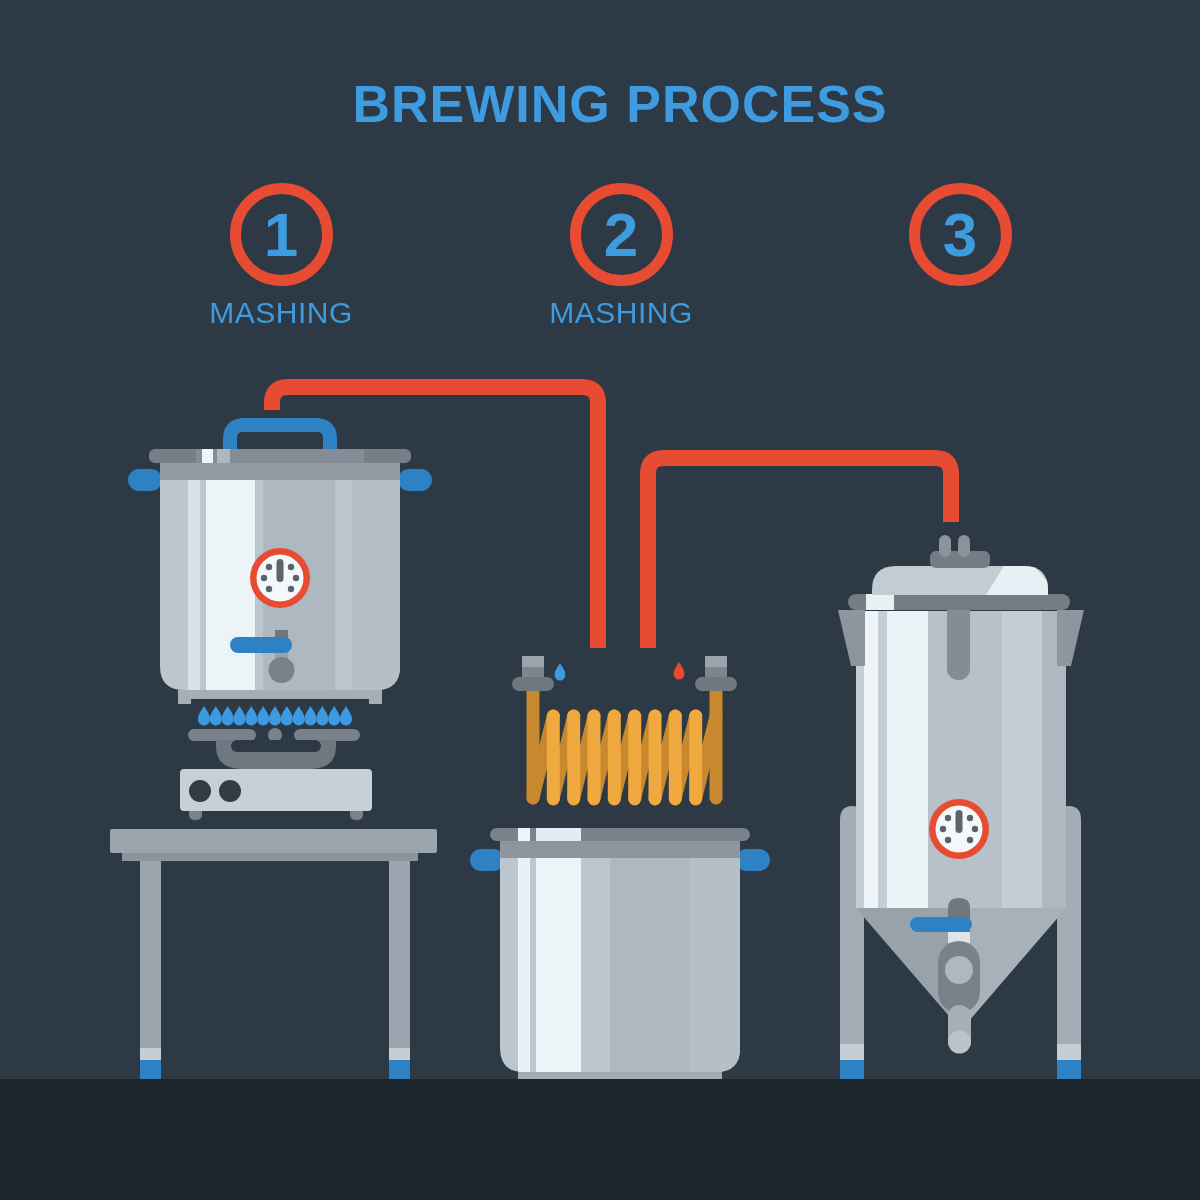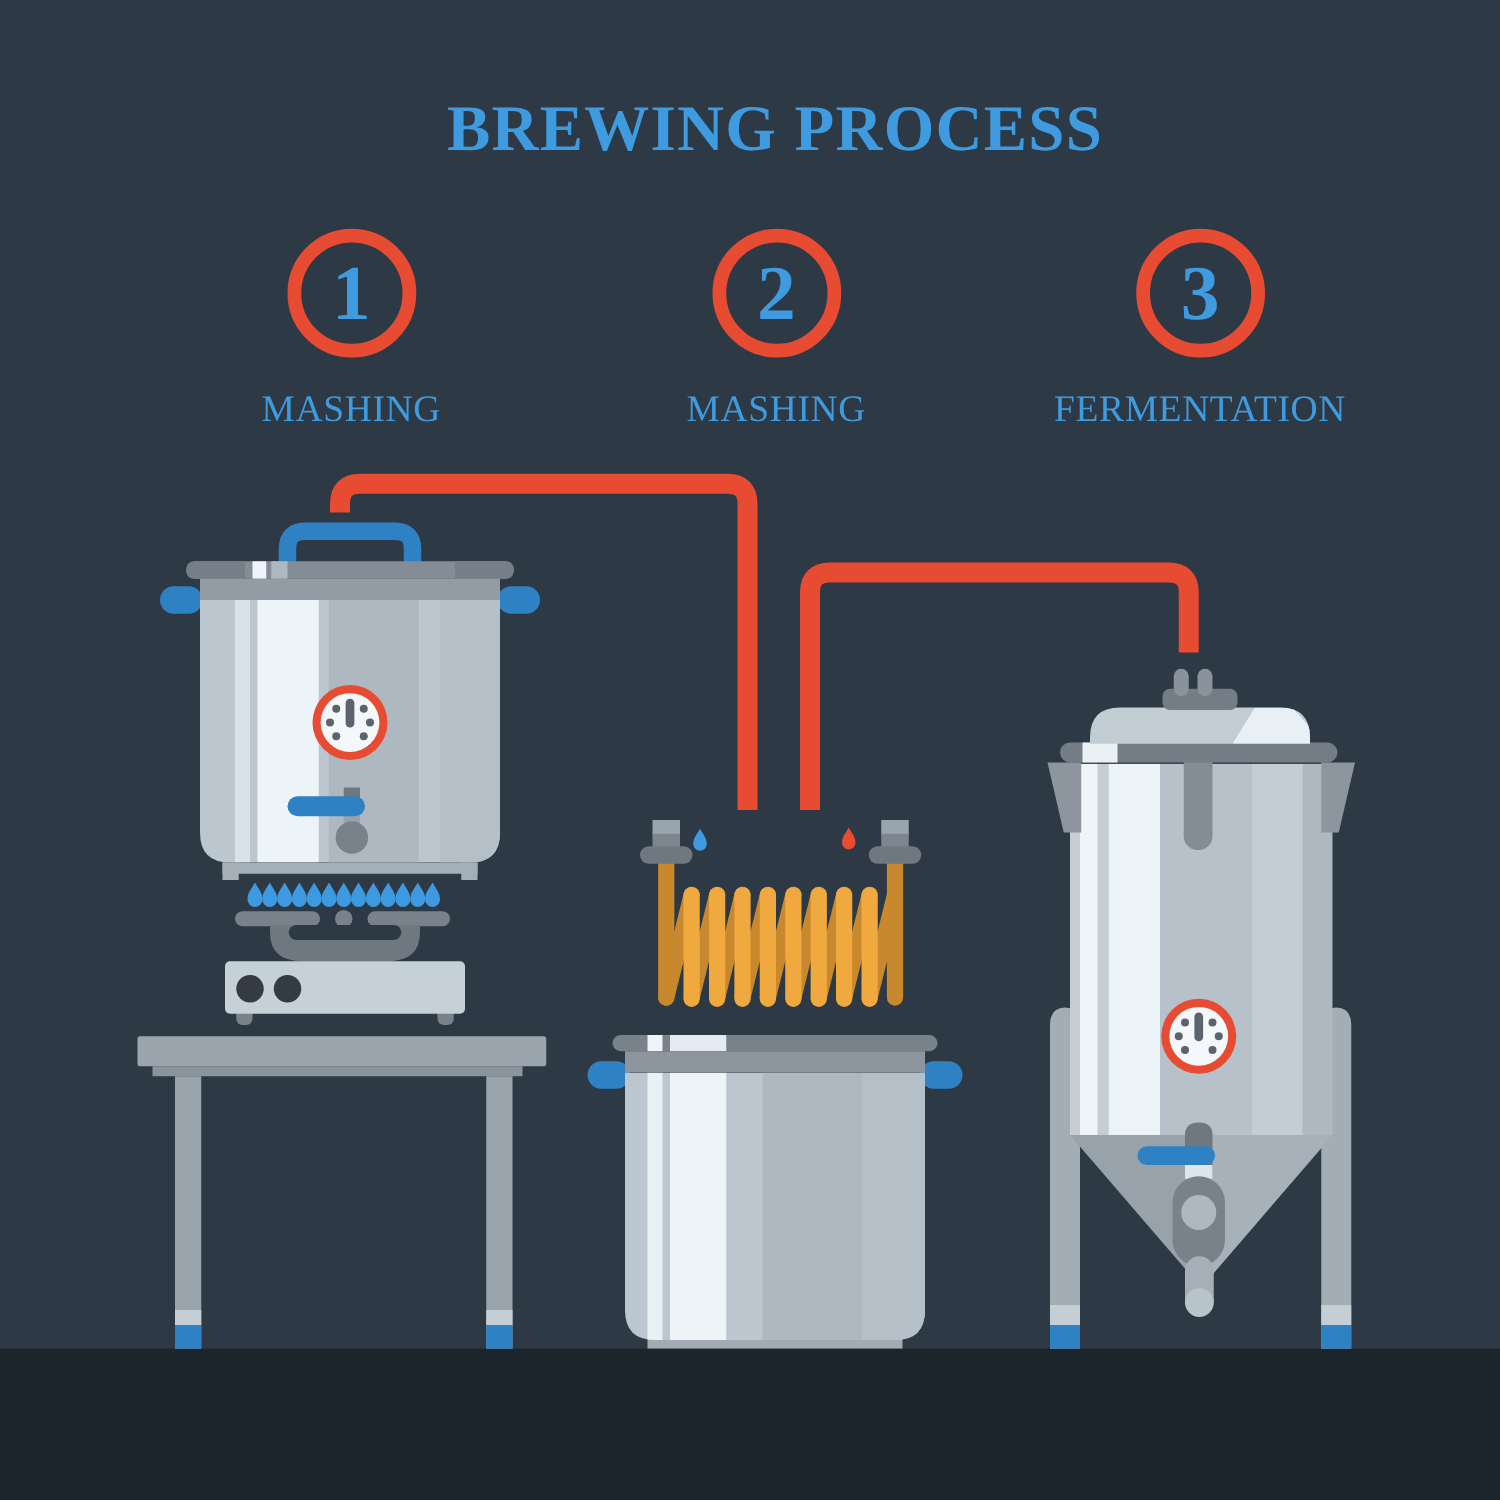--- a/index.html
+++ b/index.html
@@ -2,29 +2,29 @@
 <html style="--background: #2d3944; --floor: #59636c; --accent_blue: #3f9bdf; --handle_blue: #2e82c4; --accent_red: #e74c33; --copper: #efa93f; --copper_dark: #c8882e; --flame_blue: #3d9ae0;"><head>
 <meta charset="utf-8">
 <style>
   :root{
     --background:#2d3944; --floor:#59636c;
     --accent_blue:#3f9bdf; --handle_blue:#2e82c4; --accent_red:#e74c33;
     --copper:#efa93f; --copper_dark:#c8882e; --flame_blue:#3d9ae0;
   }
   html,body{margin:0;padding:0;background:#1d252c;}
   .stage{position:relative;width:1200px;height:1079px;background:var(--background);
-         overflow:hidden;font-family:Liberation Serif, serif;}
+         overflow:hidden;font-family:Liberation Sans, sans-serif;}
   .scene{position:absolute;left:0;top:0;}
   .title{position:absolute;left:20px;top:74px;width:1200px;margin:0;text-align:center;
          font-size:52px;font-weight:bold;letter-spacing:1px;color:var(--accent_blue);}
   .step{position:absolute;width:240px;text-align:center;}
   .ring{width:103px;height:103px;box-sizing:border-box;border:11px solid var(--accent_red);
         border-radius:50%;margin:0 auto;display:flex;align-items:center;justify-content:center;}
   .num{font-size:62px;font-weight:bold;color:var(--accent_blue);line-height:1;}
-  .step-label{margin-top:25px;font-size:30px;letter-spacing:0.5px;color:var(--accent_blue);}
+  .step-label{margin-top:10px;font-size:30px;letter-spacing:0.5px;color:var(--accent_blue);}
   
   .f-red{fill:var(--accent_red)} .s-red{stroke:var(--accent_red)}
   .f-flame{fill:var(--flame_blue)}
   .f-hblue{fill:var(--handle_blue)} .s-hblue{stroke:var(--handle_blue)}
   .s-copper{stroke:var(--copper)} .s-copperd{stroke:var(--copper_dark)}
   .f-floor{fill:var(--floor)} .f-bg{fill:var(--background)}
 </style>
 </head>
 <body>
 
@@ -253,16 +253,15 @@
     <div class="ring">
       <span class="num">2</span>
     </div>
     <div class="step-label">MASHING</div>
   </div>
 
   <div class="step" style="left:840px;top:183px">
     <div class="ring">
       <span class="num">3</span>
     </div>
-    <div class="step-label">FERMENTATION</div>
   </div>
 
 </div>
 
 </body></html>

